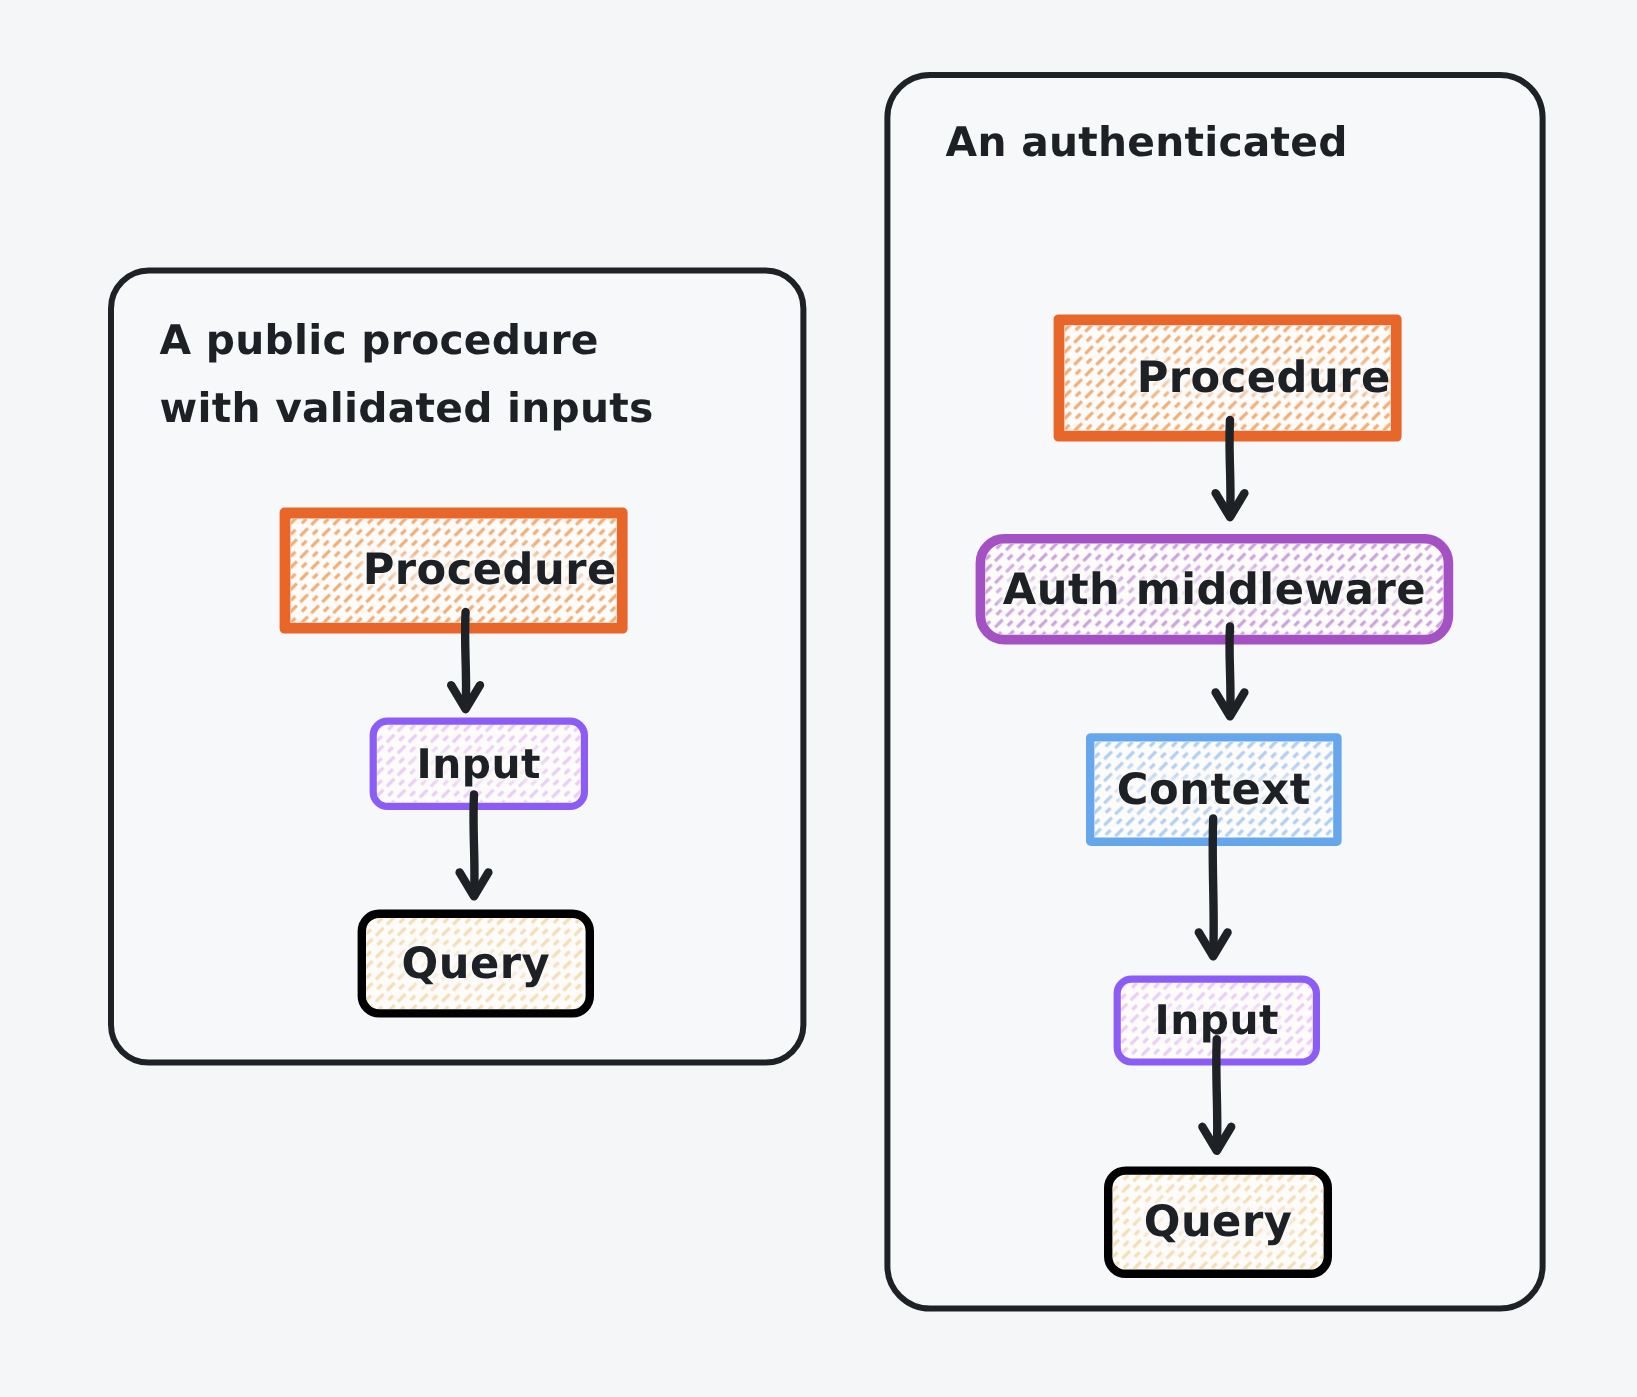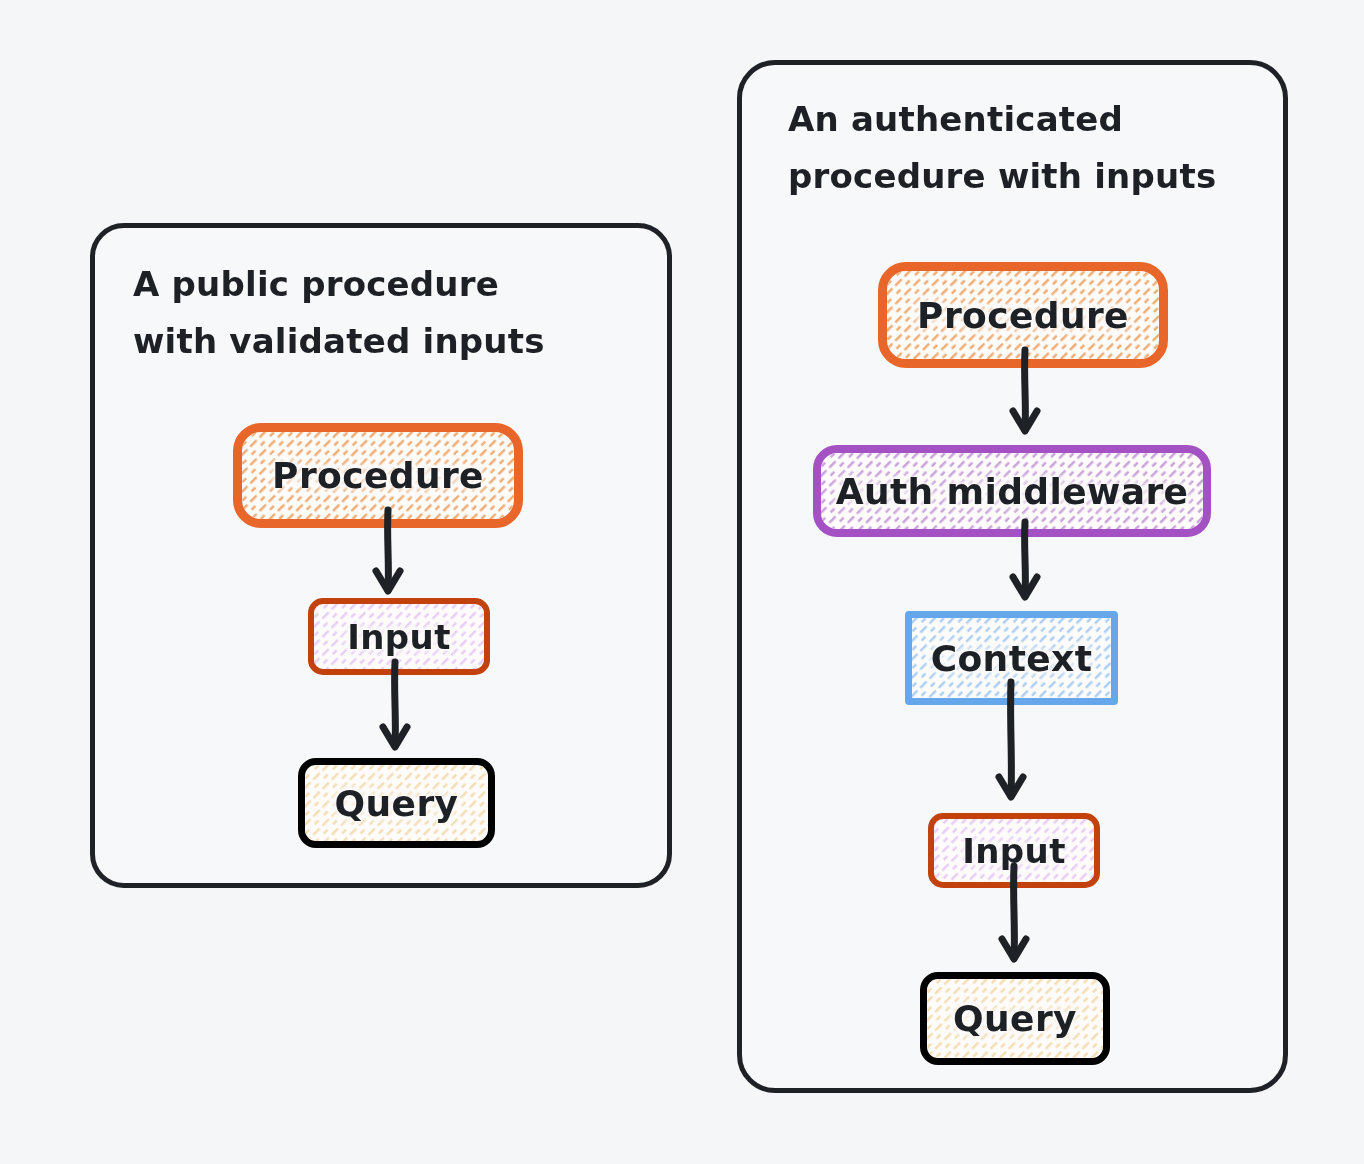--- a/index.html
+++ b/index.html
@@ -61,24 +61,24 @@
     font-weight: 700;
     font-size: 36px;
     letter-spacing: 0.4px;
     color: #1d2025;
     white-space: nowrap;
     text-shadow: 0 0 4px rgba(253,252,251,.95), 0 0 8px rgba(253,252,251,.9),
                  0 0 12px rgba(253,252,251,.8), 0 0 16px rgba(253,252,251,.6);
   }
   .node-sm .node-label { font-size: 34px; }
 
-  .c-orange { border: 9px solid #e8662a; border-radius: 28px; }
+  .c-orange { border: 9px solid #e8662a; border-radius: 4px; justify-content: flex-end; }
   .c-purple { border: 8px solid #a451c4; border-radius: 24px; }
   .c-blue   { border: 7px solid #66a6ea; border-radius: 4px; }
-  .c-violet { border: 6px solid #c2410c; border-radius: 15px; }
+  .c-violet { border: 6px solid #8b5cf6; border-radius: 15px; }
   .c-tan    { border: 7px solid #000000; border-radius: 18px; }
 
   .arrow {
     position: absolute;
     z-index: 3;
     fill: none;
     stroke: #1e2126;
     stroke-width: 7;
     stroke-linecap: round;
     stroke-linejoin: round;
@@ -149,21 +149,20 @@
       <svg class="hatch">
           <rect width="100%" height="100%" fill="url(#hatch-tan)"></rect>
         </svg>
       <span class="node-label">Query</span>
     </div>
   </section>
 
   <section class="panel panel-right">
     <div class="panel-title">
       <span class="t-line">An authenticated</span>
-      <span class="t-line">procedure with inputs</span>
     </div>
 
     <div class="node c-orange" style="left:136px; top:197px; width:290px; height:106px">
       <svg class="hatch">
           <rect width="100%" height="100%" fill="url(#hatch-orange)"></rect>
         </svg>
       <span class="node-label">Procedure</span>
     </div>
 
     <svg class="arrow" style="left:261px; top:280px" width="44" height="94" viewBox="0 0 44 94">

